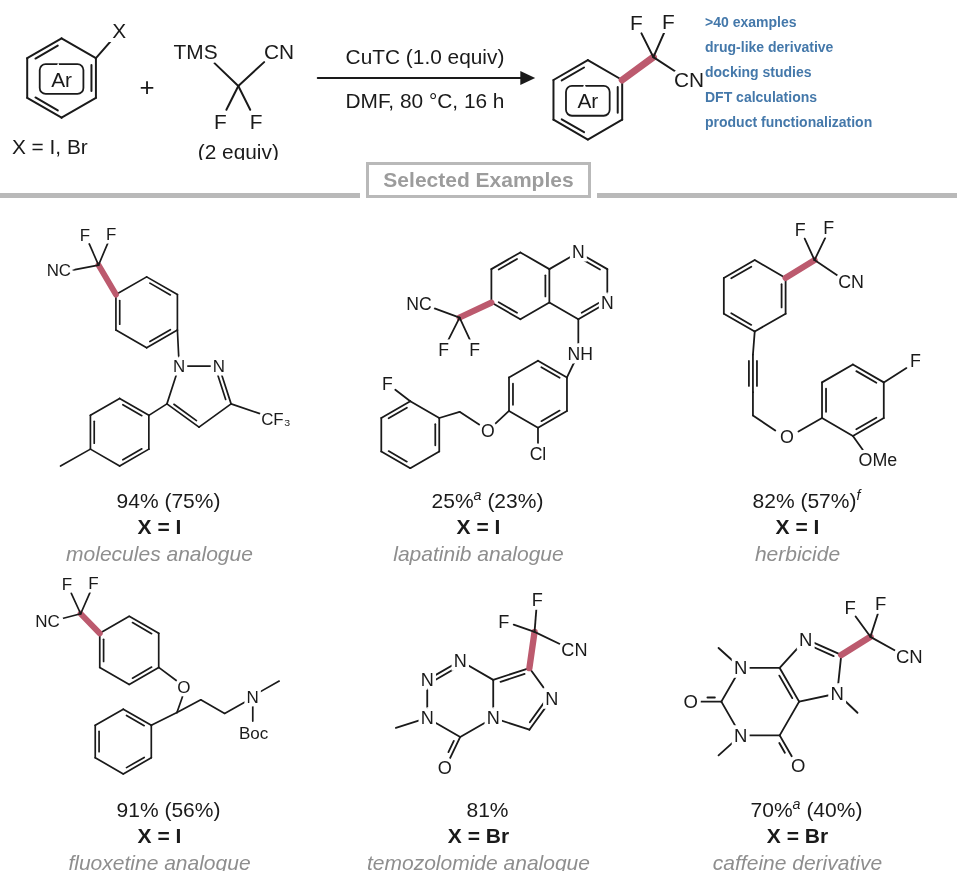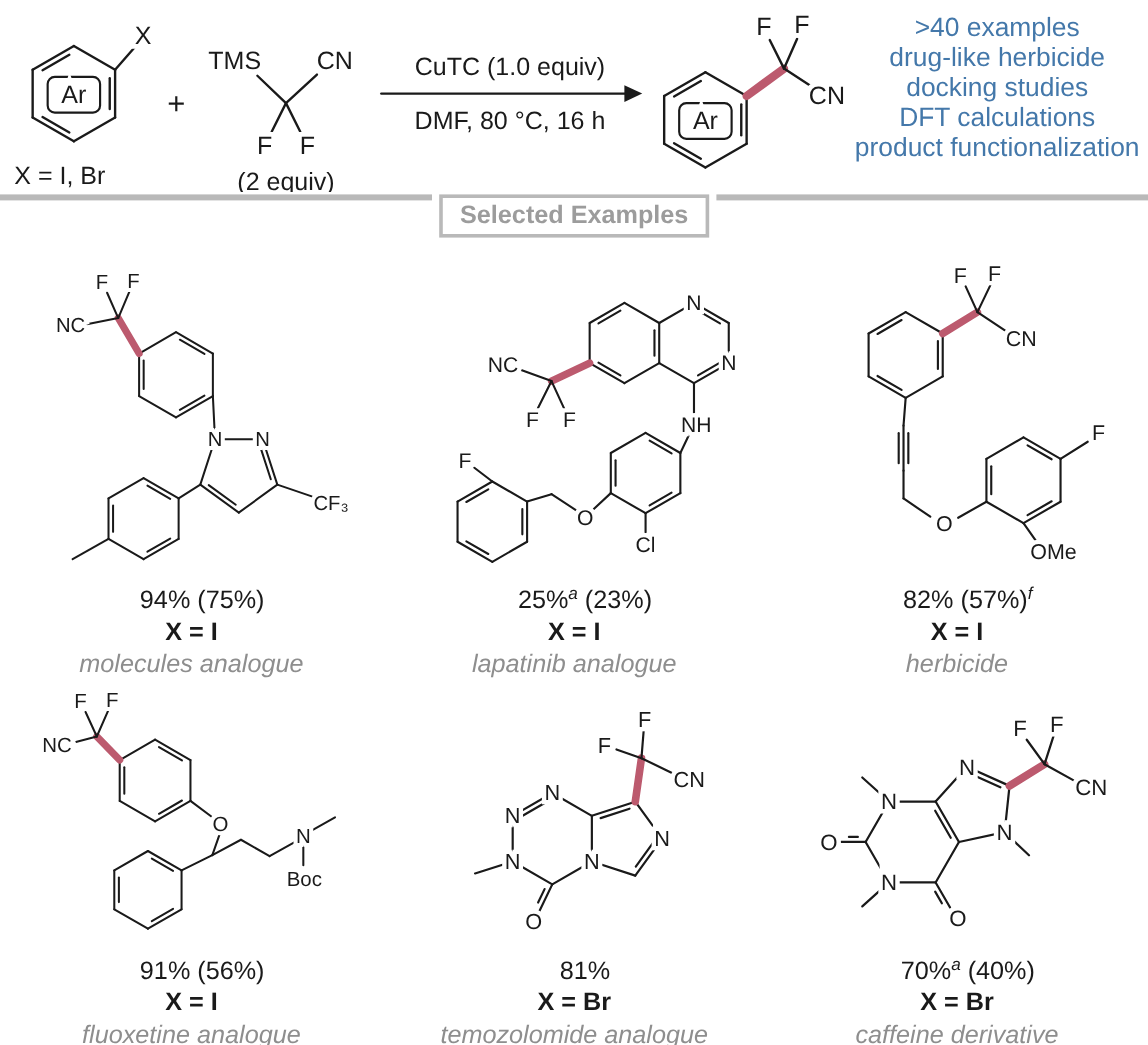--- a/index.html
+++ b/index.html
@@ -1,20 +1,20 @@
 <!DOCTYPE html>
 <html><head>
 <meta charset="utf-8">
 <style>
   html,body{margin:0;padding:0;background:#fff;}
   .page{width:957px;height:871px;background:#fff;font-family:"Liberation Sans",sans-serif;color:#1a1a1a;overflow:hidden;}
   .scheme-row{display:flex;align-items:flex-start;}
   .scheme-svg{width:705px;height:160px;display:block;flex:0 0 auto;}
-  .highlights{flex:1;margin-top:10px;text-align:center;font-weight:normal;font-size:22px;line-height:25px;color:#4478aa;}
-  .banner{display:flex;align-items:flex-start;margin:2px 0 10px 0;}
+  .highlights{flex:1;margin-top:10px;text-align:left;font-weight:bold;font-size:14px;line-height:25px;color:#4478aa;}
+  .banner{display:flex;align-items:flex-end;margin:2px 0 10px 0;}
   .banner .rule{flex:1;height:5px;background:#b9b9b9;}
   .banner .tag{border:3px solid #b9b9b9;padding:3px 14px;margin:0 6px;font-weight:bold;font-size:21px;color:#9c9c9c;background:#fff;}
   .grid{display:grid;grid-template-columns:1fr 1fr 1fr;}
   .cell{text-align:center;}
   .structbox{display:flex;align-items:center;justify-content:center;}
   .row1 .structbox{height:272px;}
   .row2 .structbox{height:222px;}
   .row1 .structbox svg{height:266px;}
   .row2 .structbox svg{height:213px;}
   .caption{margin-top:2px;}
@@ -82,21 +82,21 @@
         <text x="240" y="152" class="atom t">(2 equiv)</text>
         <text x="428" y="56" class="atom t">CuTC (1.0 equiv)</text>
         <text x="428" y="101" class="atom t">DMF, 80 °C, 16 h</text>
         <text x="592" y="101" class="atom t">Ar</text>
         <text x="641" y="22" class="atom t">F</text>
         <text x="673" y="21" class="atom t">F</text>
         <text x="694" y="80" class="atom t">CN</text>
       </svg>
     <div class="highlights">
       <div>&gt;40 examples</div>
-      <div>drug-like herbicide</div>
+      <div>drug-like derivative</div>
       <div>docking studies</div>
       <div>DFT calculations</div>
       <div>product functionalization</div>
     </div>
   </div>
 
   <div class="banner">
     <div class="rule"></div>
     <div class="tag">Selected Examples</div>
     <div class="rule"></div>

